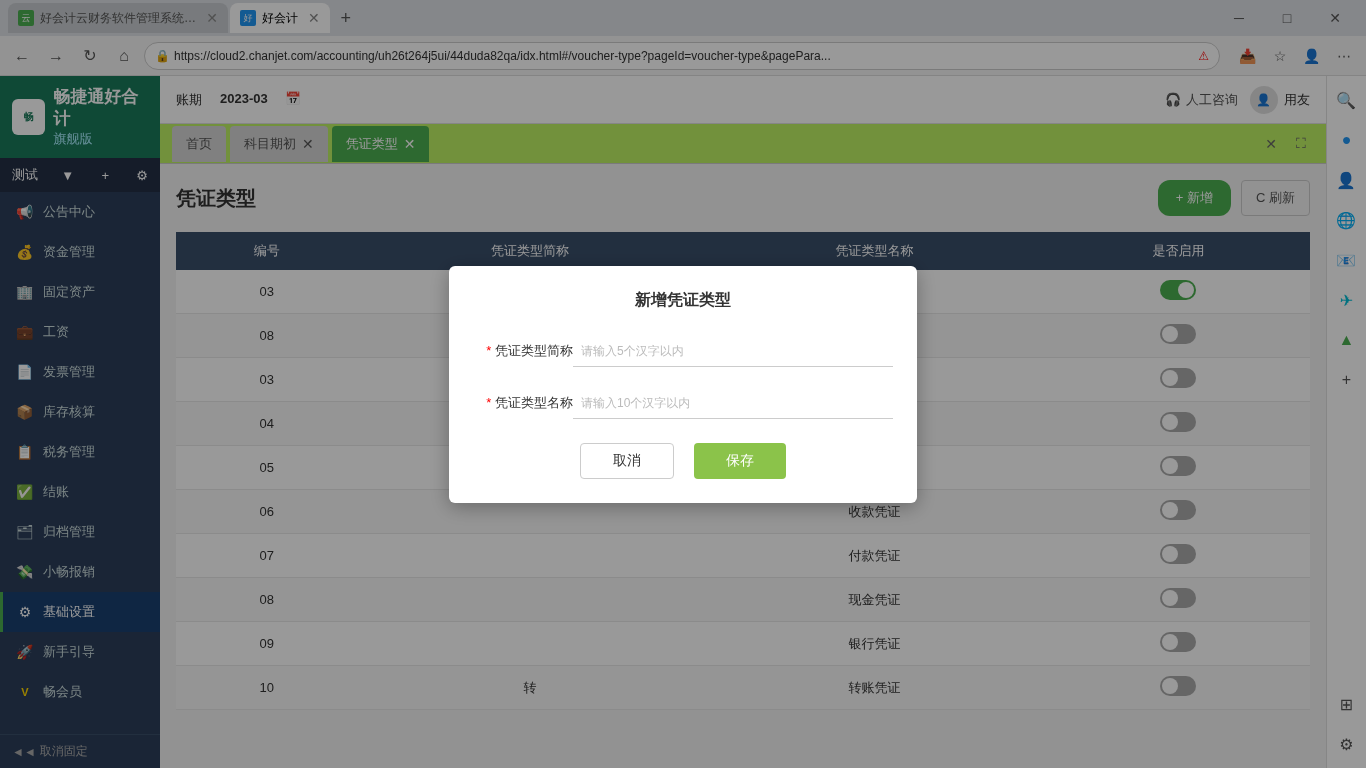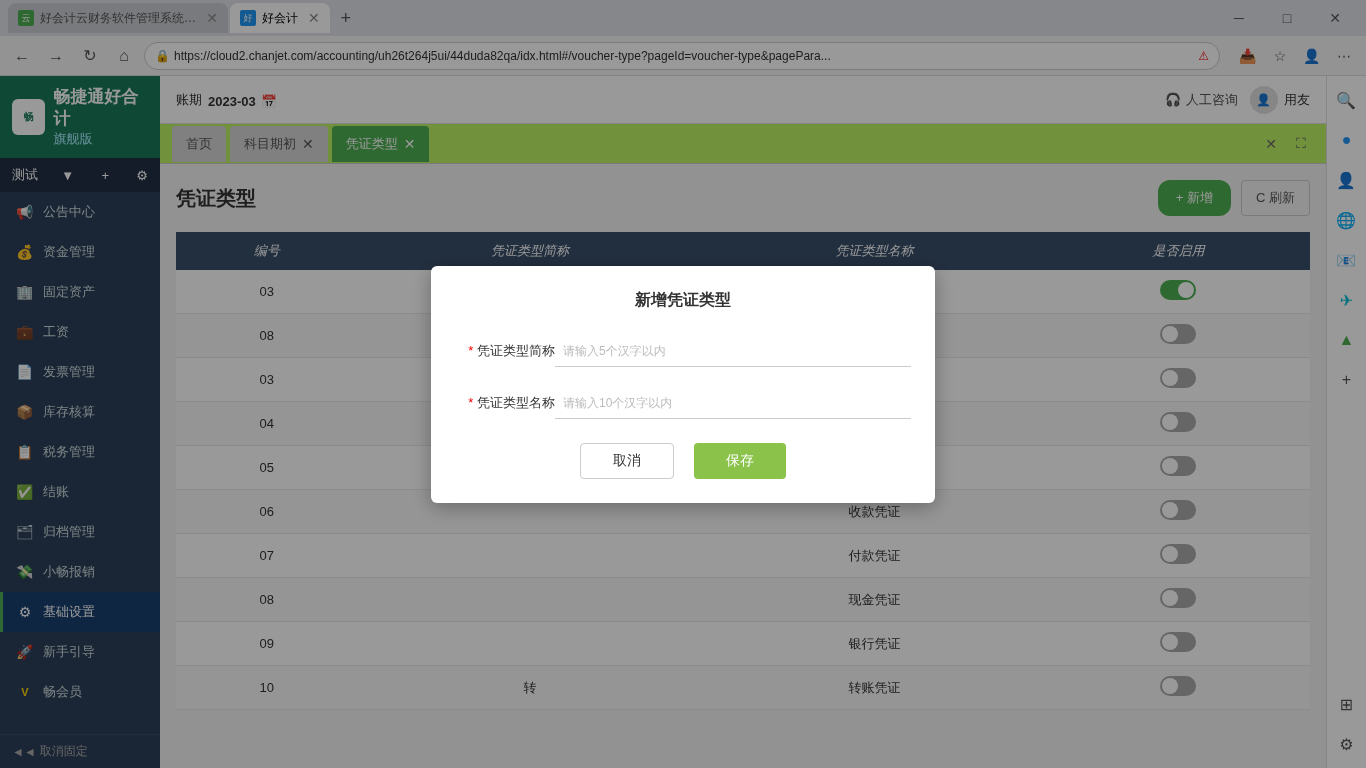--- a/index.html
+++ b/index.html
@@ -34,21 +34,21 @@
     .sidebar-item { display: flex; align-items: center; padding: 10px 12px; cursor: pointer; font-size: 13px; gap: 8px; color: #cdd; border-left: 3px solid transparent; }
     .sidebar-item.active { background: #1a4070; border-left: 3px solid #4CAF50; color: #fff; }
     .sidebar-item-icon { width: 20px; height: 20px; display: flex; align-items: center; justify-content: center; font-size: 14px; flex-shrink: 0; }
     .sidebar-footer { padding: 8px 12px; font-size: 12px; color: #aaa; display: flex; align-items: center; gap: 4px; cursor: pointer; border-top: 1px solid #3a4f6a; }
 
     
     .main-content { flex: 1; display: flex; flex-direction: column; background: #f4f4f4; overflow: hidden; }
 
     
     .app-header { display: flex; align-items: center; background: #fff; padding: 0 16px; height: 48px; border-bottom: 1px solid #e0e0e0; gap: 12px; }
-    .header-period { display: flex; align-items: flex-end; gap: 6px; font-size: 13px; color: #333; margin-left: auto; }
+    .header-period { display: flex; align-items: flex-start; gap: 18px; font-size: 13px; color: #333; margin-left: auto; }
     .header-btn { display: flex; align-items: center; gap: 4px; font-size: 13px; color: #555; cursor: pointer; }
     .header-user { display: flex; align-items: center; gap: 6px; font-size: 13px; color: #333; cursor: pointer; }
     .user-avatar { width: 28px; height: 28px; background: #e0e0e0; border-radius: 50%; display: flex; align-items: center; justify-content: center; font-size: 12px; }
 
     
     .content-tabs { display: flex; align-items: center; background: #bef264; padding: 0 12px; border-bottom: 1px solid #ccc; height: 40px; gap: 4px; }
     .content-tab { display: flex; align-items: center; padding: 6px 14px; font-size: 13px; cursor: pointer; border-radius: 4px 4px 0 0; gap: 6px; background: #d5d5d5; color: #555; height: 36px; }
     .content-tab.active { background: #4CAF50; color: #fff; }
     .content-tab-close { font-size: 14px; color: inherit; cursor: pointer; }
     .tab-expand-btn { margin-left: auto; display: flex; gap: 4px; }
@@ -57,32 +57,32 @@
     
     .page-content { flex: 1; padding: 16px; overflow: auto; }
     .page-header { display: flex; align-items: center; justify-content: space-between; margin-bottom: 16px; }
     .page-title { font-size: 20px; font-weight: bold; color: #333; }
     .page-actions { display: flex; gap: 10px; }
     .btn-primary { background: #4CAF50; color: #fff; border: none; padding: 8px 18px; border-radius: 12px; font-size: 13px; cursor: pointer; display: flex; align-items: center; gap: 4px; }
     .btn-secondary { background: transparent; color: #555; border: 1px solid #ccc; padding: 8px 14px; border-radius: 4px; font-size: 13px; cursor: pointer; display: flex; align-items: center; gap: 4px; }
 
     
     .data-table { width: 100%; border-collapse: collapse; }
-    .data-table thead { background: #3a4f6a; color: #fff; font-style: italic; }
+    .data-table thead { background: #3a4f6a; color: #fff; }
     .data-table th { padding: 10px 16px; font-size: 13px; font-weight: normal; text-align: center; }
     .data-table td { padding: 10px 16px; font-size: 13px; text-align: center; border-bottom: 1px solid #e8e8e8; color: #333; background: #fff; }
     .data-table tr:nth-child(even) td { background: #f8f8f8; }
     .toggle-on { display: inline-block; width: 36px; height: 20px; background: #4CAF50; border-radius: 10px; position: relative; cursor: pointer; }
     .toggle-on::after { content: ''; position: absolute; width: 16px; height: 16px; background: #fff; border-radius: 50%; top: 2px; right: 2px; }
     .toggle-off { display: inline-block; width: 36px; height: 20px; background: #aaa; border-radius: 10px; position: relative; cursor: pointer; }
     .toggle-off::after { content: ''; position: absolute; width: 16px; height: 16px; background: #fff; border-radius: 50%; top: 2px; left: 2px; }
 
     
     .modal-overlay { position: fixed; top: 0; left: 0; width: 1366px; height: 768px; background: rgba(0,0,0,0.4); display: flex; align-items: center; justify-content: center; z-index: 1000; }
-    .modal { background: #fff; border-radius: 6px; width: 504px; padding: 24px; box-shadow: 0 4px 20px rgba(0,0,0,0.3); }
+    .modal { background: #fff; border-radius: 6px; width: 468px; padding: 24px; box-shadow: 0 4px 20px rgba(0,0,0,0.3); }
     .modal-title { font-size: 16px; font-weight: bold; color: #333; margin-bottom: 24px; text-align: center; }
     .form-row { display: flex; align-items: center; margin-bottom: 20px; }
     .form-label { font-size: 13px; color: #333; width: 100px; text-align: right; flex-shrink: 0; }
     .form-label::before { content: '* '; color: red; }
     .form-input { flex: 1; height: 32px; border: none; border-bottom: 1px solid #ccc; padding: 4px 8px; font-size: 13px; color: #333; outline: none; background: transparent; }
     .form-input::placeholder { color: #bbb; font-size: 12px; }
     .modal-footer { display: flex; justify-content: center; gap: 20px; margin-top: 24px; }
     .btn-cancel { padding: 8px 32px; border: 1px solid #ccc; background: #fff; color: #333; border-radius: 4px; font-size: 14px; cursor: pointer; }
     .btn-save { padding: 8px 32px; border: none; background: #8bc34a; color: #fff; border-radius: 4px; font-size: 14px; cursor: pointer; }
 

